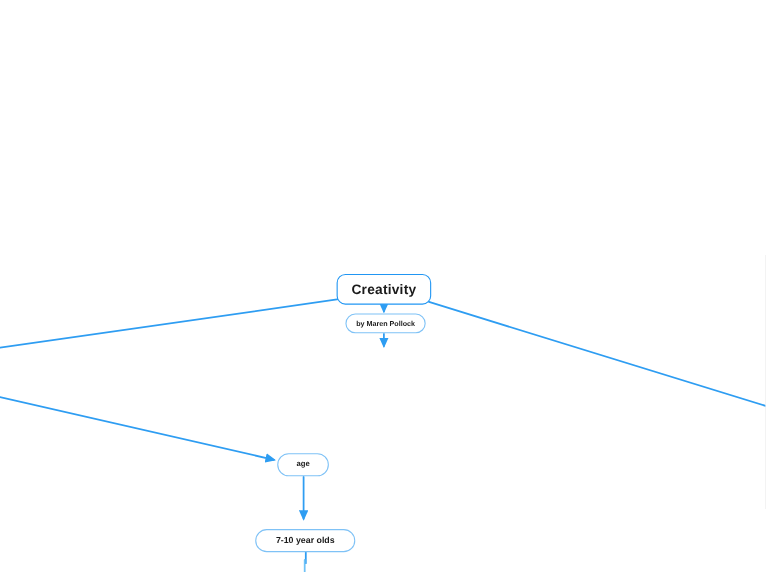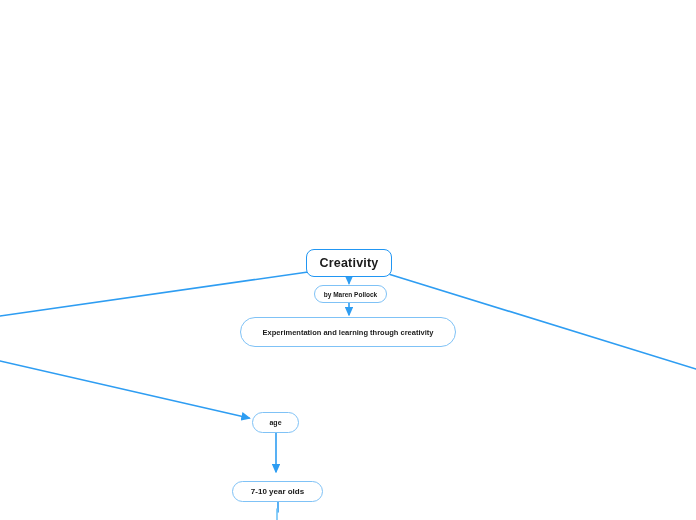--- a/index.html
+++ b/index.html
@@ -23,21 +23,21 @@
   .connector{stroke:var(--connector);stroke-width:1.6;fill:none;stroke-linecap:round;}
   .connector.light{stroke:var(--connector-light);}
   #arrowhead path{fill:var(--connector);}
   .node{
     position:absolute;
     box-sizing:border-box;
     background:var(--node-bg);
     color:var(--text);
     font-weight:bold;
     display:flex;align-items:center;justify-content:center;
-    text-align:center;
+    text-align:right;
     cursor:default;
   }
   .node-root{
     left:306px;top:249px;width:86px;height:28px;
     border:1.5px solid var(--root-border);
     border-radius:8px;
     font-size:12.5px;
     letter-spacing:0.2px;
   }
   .node-child{
@@ -91,23 +91,20 @@
   </svg>
 
   <div class="node node-root">
     <span class="label">Creativity</span>
   </div>
 
   <div class="node node-child node-author">
     <span class="label">by Maren Pollock</span>
   </div>
 
-  <div class="node node-child node-summary">
-    <span class="label">Experimentation and learning through creativity</span>
-  </div>
 
   <div class="node node-child node-age">
     <span class="label">age</span>
   </div>
 
   <div class="node node-child node-agegroup">
     <span class="label">7-10 year olds</span>
   </div>
 
 </div>

